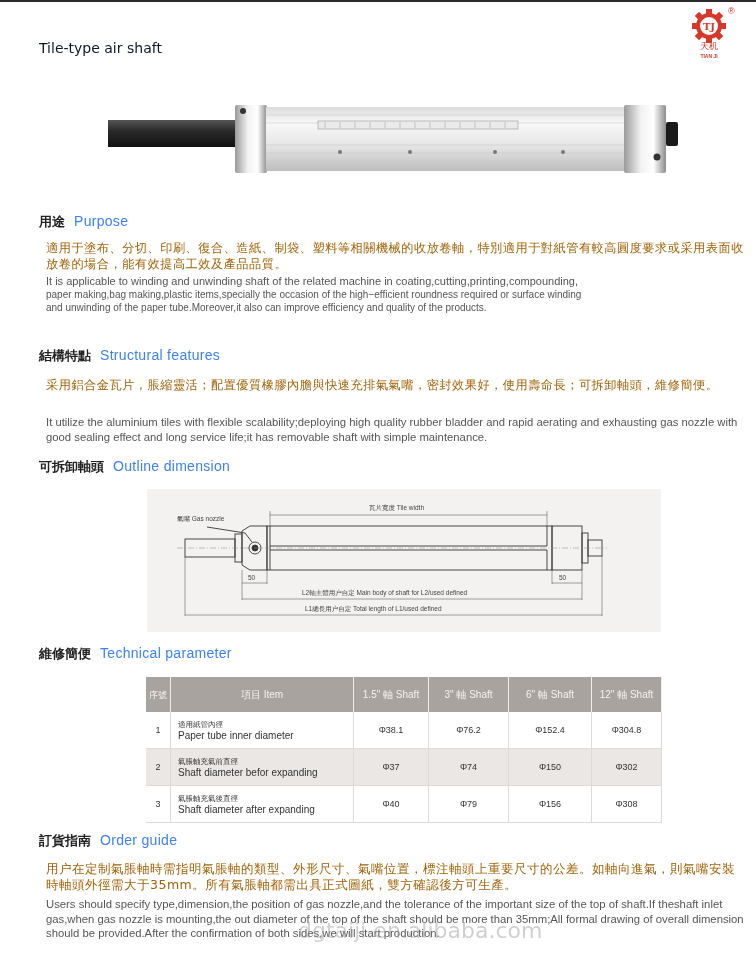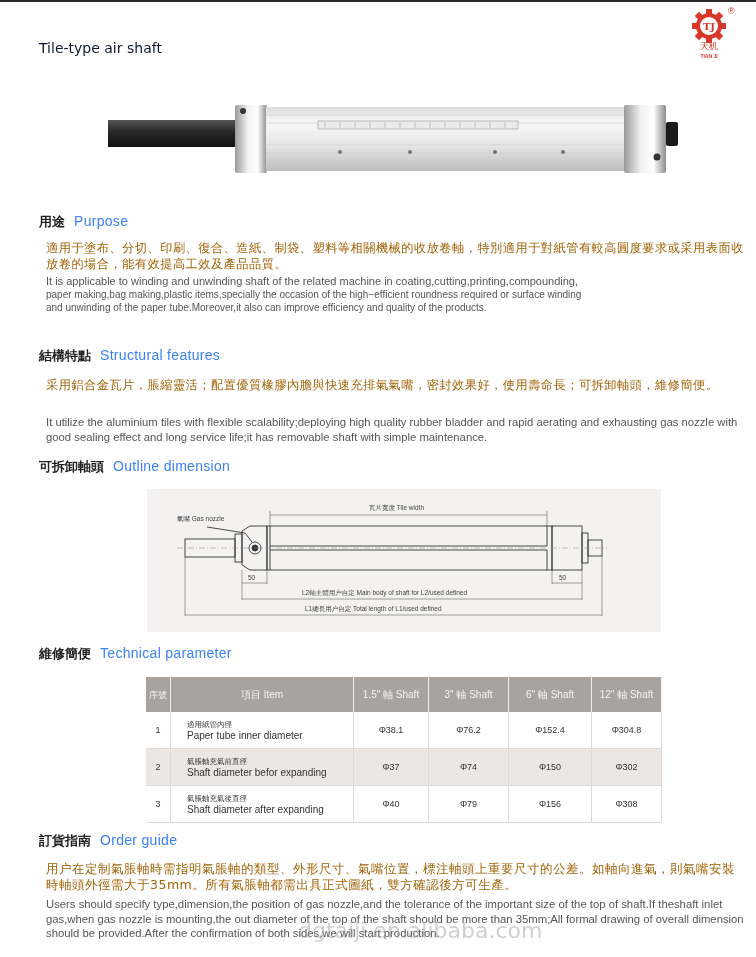--- a/index.html
+++ b/index.html
@@ -21,21 +21,21 @@
   .p-en { position:absolute; left:46px; width:700px; font-size:11px; line-height:14px; color:#555; font-family:"Liberation Sans", sans-serif; }
   .p-en.small { font-size:10px; line-height:13px; }
   .diagram { position:absolute; left:147px; top:489px; width:514px; height:143px; background:#f3f2f1; }
   .diagram svg { position:absolute; left:0; top:0; }
   .dlabel { position:absolute; font-size:6.5px; color:#444; white-space:nowrap; }
   table.spec { position:absolute; left:146px; top:677px; width:516px; border-collapse:collapse; font-size:9px; color:#333; }
   table.spec th { background:#a9a39f; color:#f4f2f0; font-weight:normal; height:33px; border-right:1px solid #f0eeec; font-size:10px; }
   table.spec th.num { width:22px; font-size:9px; line-height:10px; }
   table.spec td { height:34px; border-right:1px solid #dddad7; border-bottom:1px solid #dddad7; text-align:center; }
   table.spec tr.alt td { background:#eae7e5; }
-  table.spec td.item { text-align:left; padding-left:16px; line-height:11px; }
+  table.spec td.item { text-align:left; padding-left:7px; line-height:11px; }
   table.spec td.item .c { font-size:7.5px; color:#333; font-family:"DejaVu Sans", sans-serif; }
   table.spec td.item .e { font-size:10px; color:#333; }
   .watermark { position:absolute; left:262px; top:918px; font-size:22px; color:rgba(150,150,150,0.45); font-family:"DejaVu Sans", sans-serif; letter-spacing:0px;margin-left:36px; }
 </style>
 </head>
 <body>
 
 <div class="topbar"></div>
 
 <div class="title">

